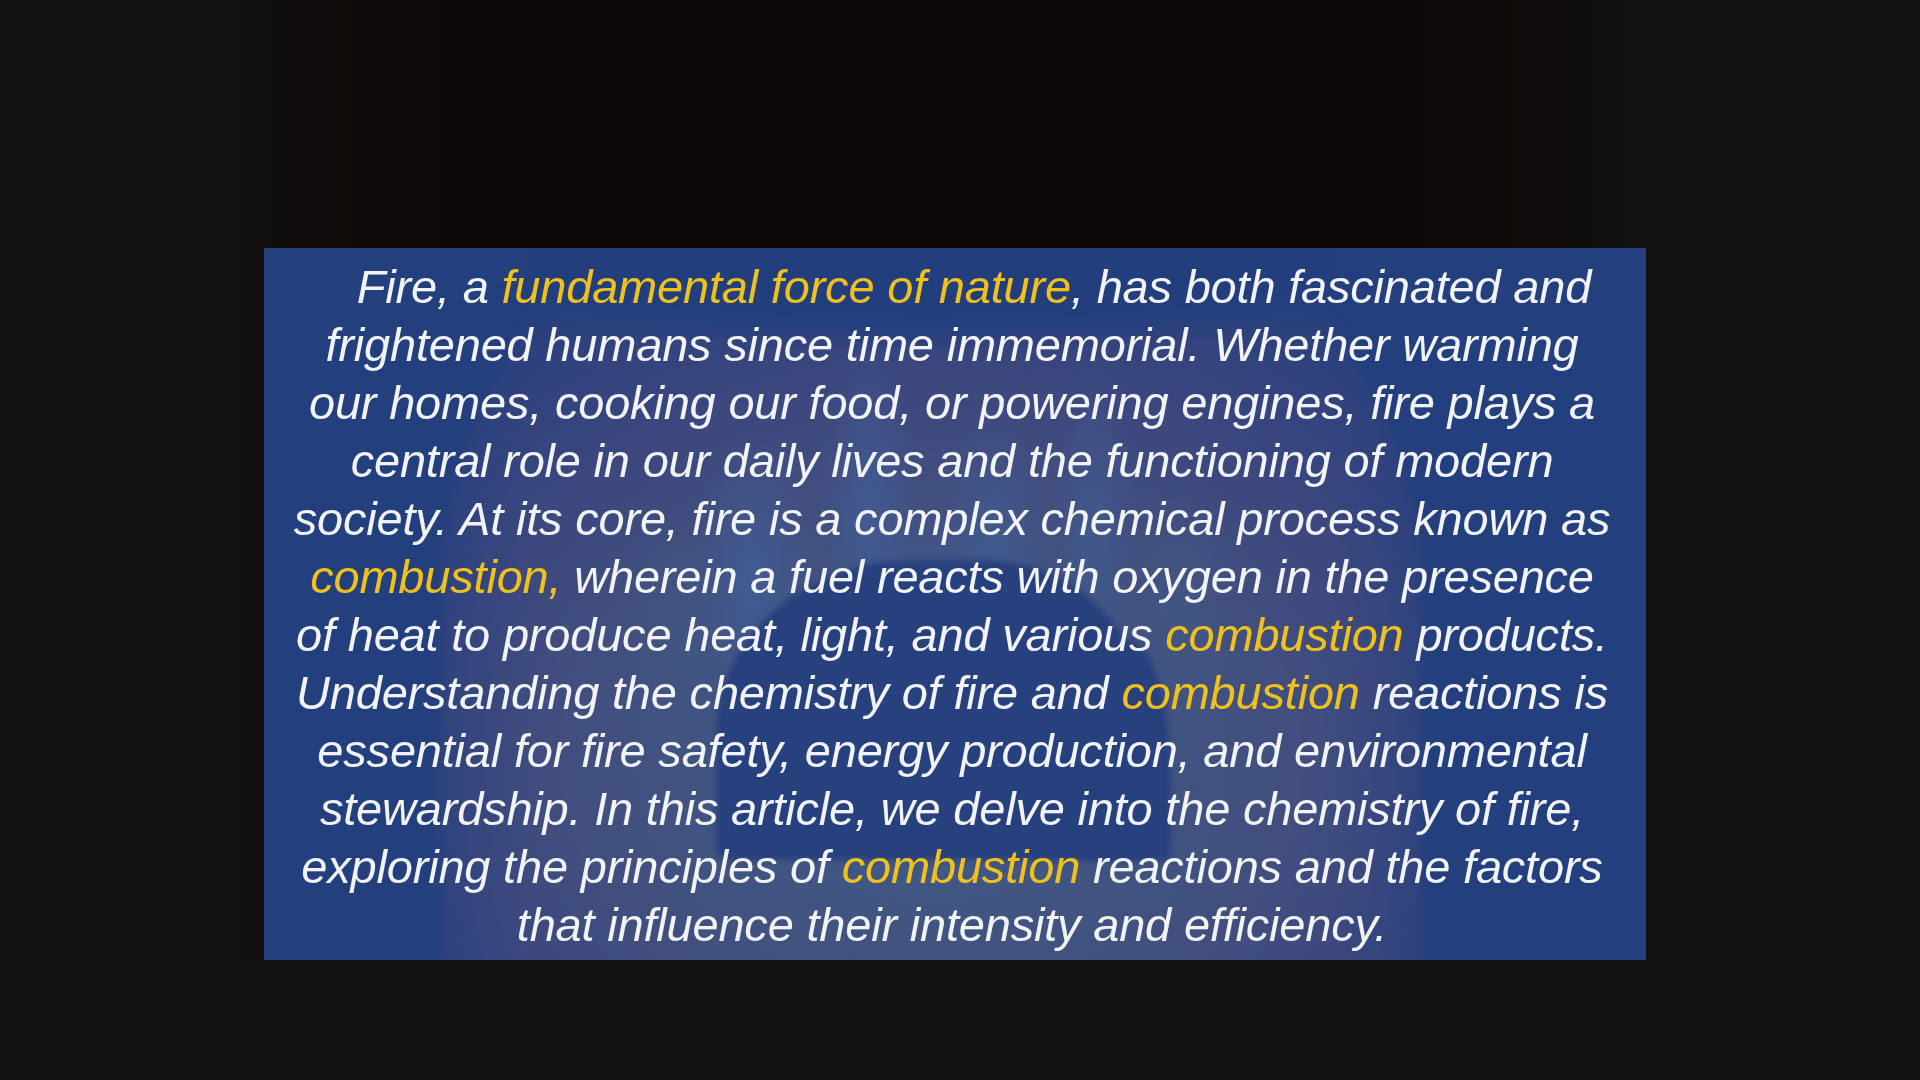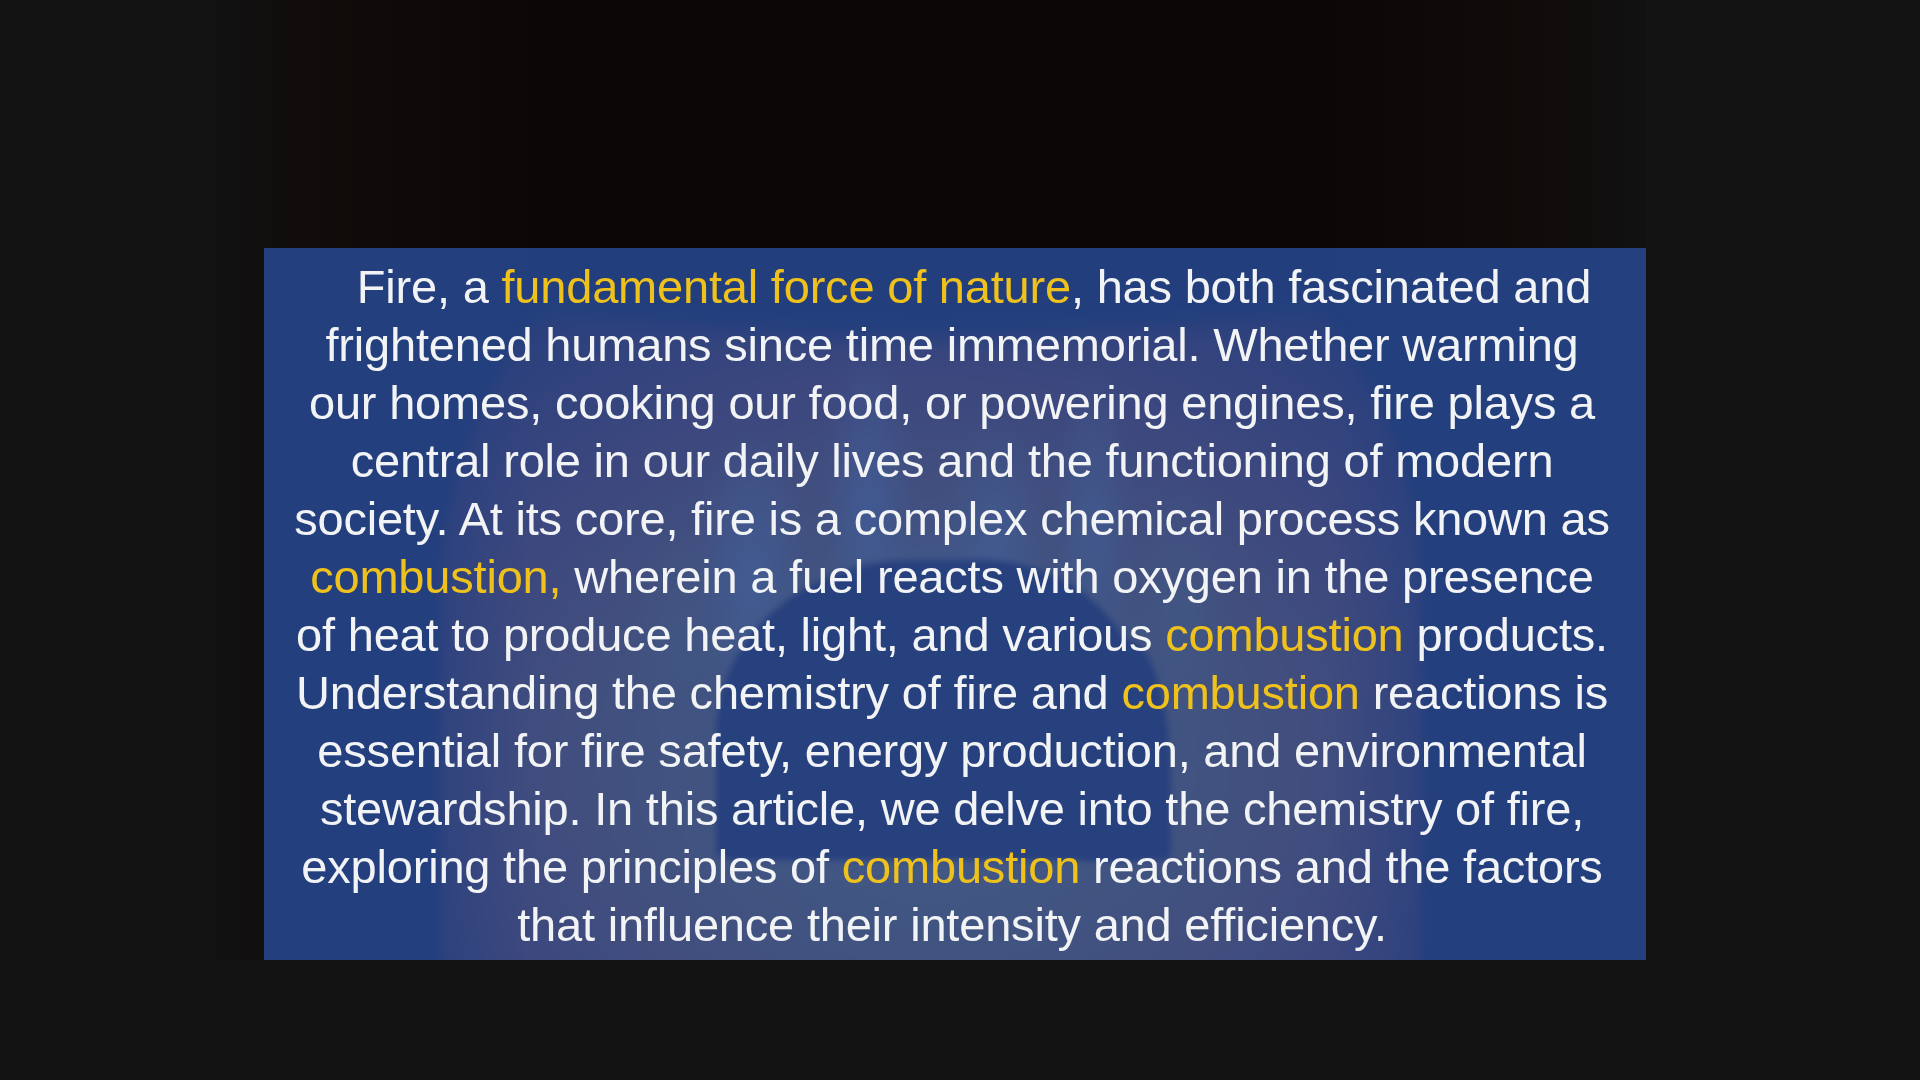--- a/index.html
+++ b/index.html
@@ -131,20 +131,21 @@
     left: 264px;
     top: 248px;
     width: 1382px;
     height: 712px;
     background: rgba(39, 71, 142, 0.88);
     box-sizing: border-box;
     padding: 14px 28px 10px 22px;
     display: flex;
     align-items: center;
     justify-content: center;
+    font-style: italic;
   }
 
   #caption-text {
     width: 100%;
     text-align: center;
     color: #f2f3f5;
     font-family: "Liberation Sans", sans-serif;
     font-size: 47px;
     line-height: 58px;
     letter-spacing: -0.2px;

